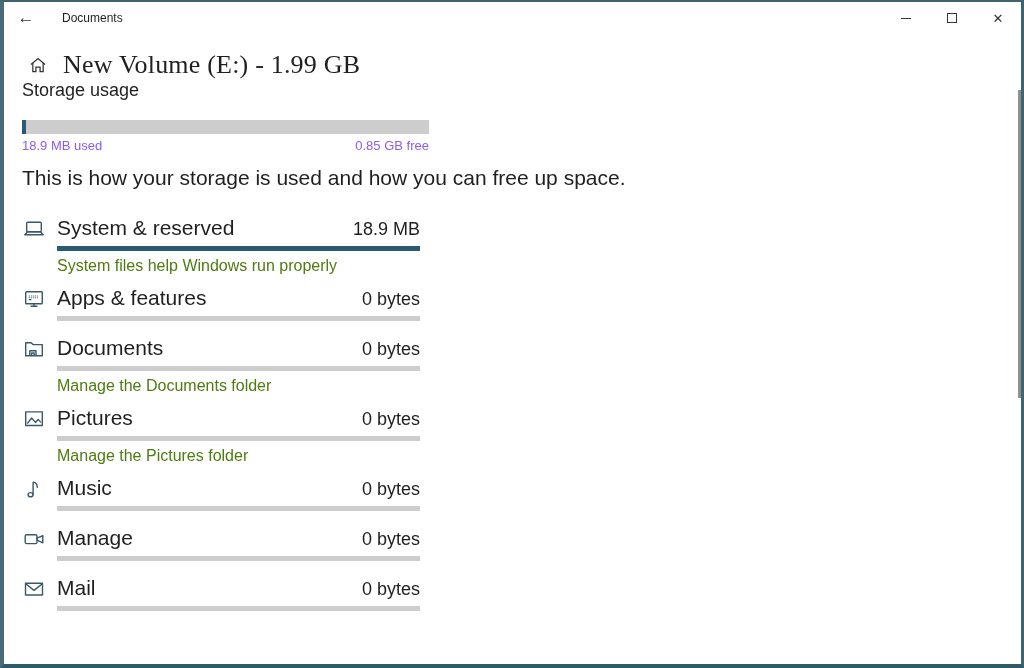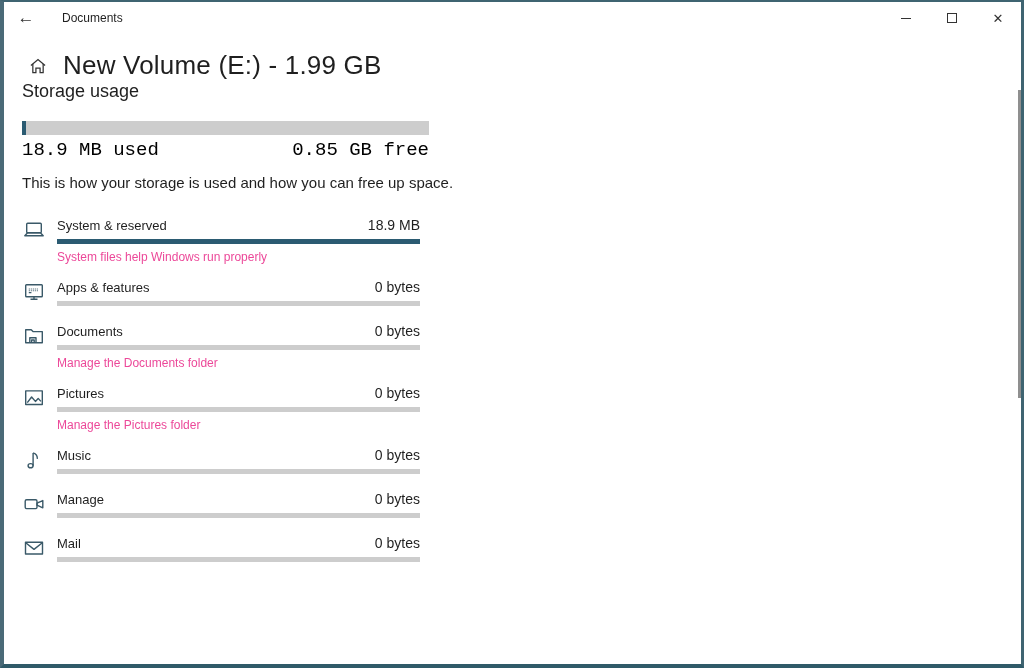--- a/index.html
+++ b/index.html
@@ -56,20 +56,21 @@
   }
   .min-glyph { display:block; width: 10px; border-top: 1px solid #333333; }
   .max-glyph { display:block; width: 10px; height: 10px; border: 1px solid #333333; }
   .close-glyph { font-size: 13px; line-height: 13px; color: #333333; }
   
   .content { padding: 0 0 0 18px; }
   .page-header {
     margin-top: 16px;
     display: flex;
     align-items: center;
+    font-family: Liberation Serif, serif;
   }
   .home-icon { width: 20px; height: 20px; margin-left: 6px; }
   .page-title {
     font-size: 26px;
     font-weight: 400;
     color: #1f1f1f;
     margin-left: 15px;
     letter-spacing: 0.2px;
   }
   .section-title {
@@ -87,64 +88,63 @@
   .storage-fill {
     position: absolute;
     left: 0; top: 0; bottom: 0;
     background: #2b5b72;
   }
   .bar-labels {
     width: 407px;
     display: flex;
     justify-content: space-between;
     margin-top: 4px;
-    font-size: 19px;
-    color: #000000;
-    font-family: Liberation Mono, monospace;
+    font-size: 13px;
+    color: #8b5cf6;
   }
   .usage-desc {
     margin-top: 13px;
-    font-size: 15px;
+    font-size: 21px;
     color: #1f1f1f;
   }
   .category-list { margin-top: 26px; }
   .cat-row {
     display: flex;
     margin-bottom: 15px;
     cursor: default;
   }
   .cat-icon {
     width: 35px;
     padding-top: 1px;
     flex: 0 0 35px;
   }
   .cat-icon svg { width: 24px; height: 24px; }
   .cat-body { width: 363px; }
   .cat-top {
     display: flex;
     justify-content: space-between;
     align-items: baseline;
   }
-  .cat-label { font-size: 13px; color: #1f1f1f; }
-  .cat-value { font-size: 14px; color: #1f1f1f; }
+  .cat-label { font-size: 21px; color: #1f1f1f; }
+  .cat-value { font-size: 18px; color: #1f1f1f; }
   .cat-bar {
     margin-top: 6px;
     height: 5px;
     background: #cdcdcd;
     position: relative;
   }
   .cat-fill {
     position: absolute;
     left: 0; top: 0; bottom: 0;
     background: #2b5b72;
   }
   .cat-desc {
     margin-top: 6px;
-    font-size: 12px;
-    color: #ec4899;
+    font-size: 16px;
+    color: #4d7c0f;
     height: 14px;
   }
   
   .scroll-thumb {
     position: absolute;
     right: 0px;
     top: 88px;
     width: 3px;
     height: 308px;
     background: #8f8f8f;

